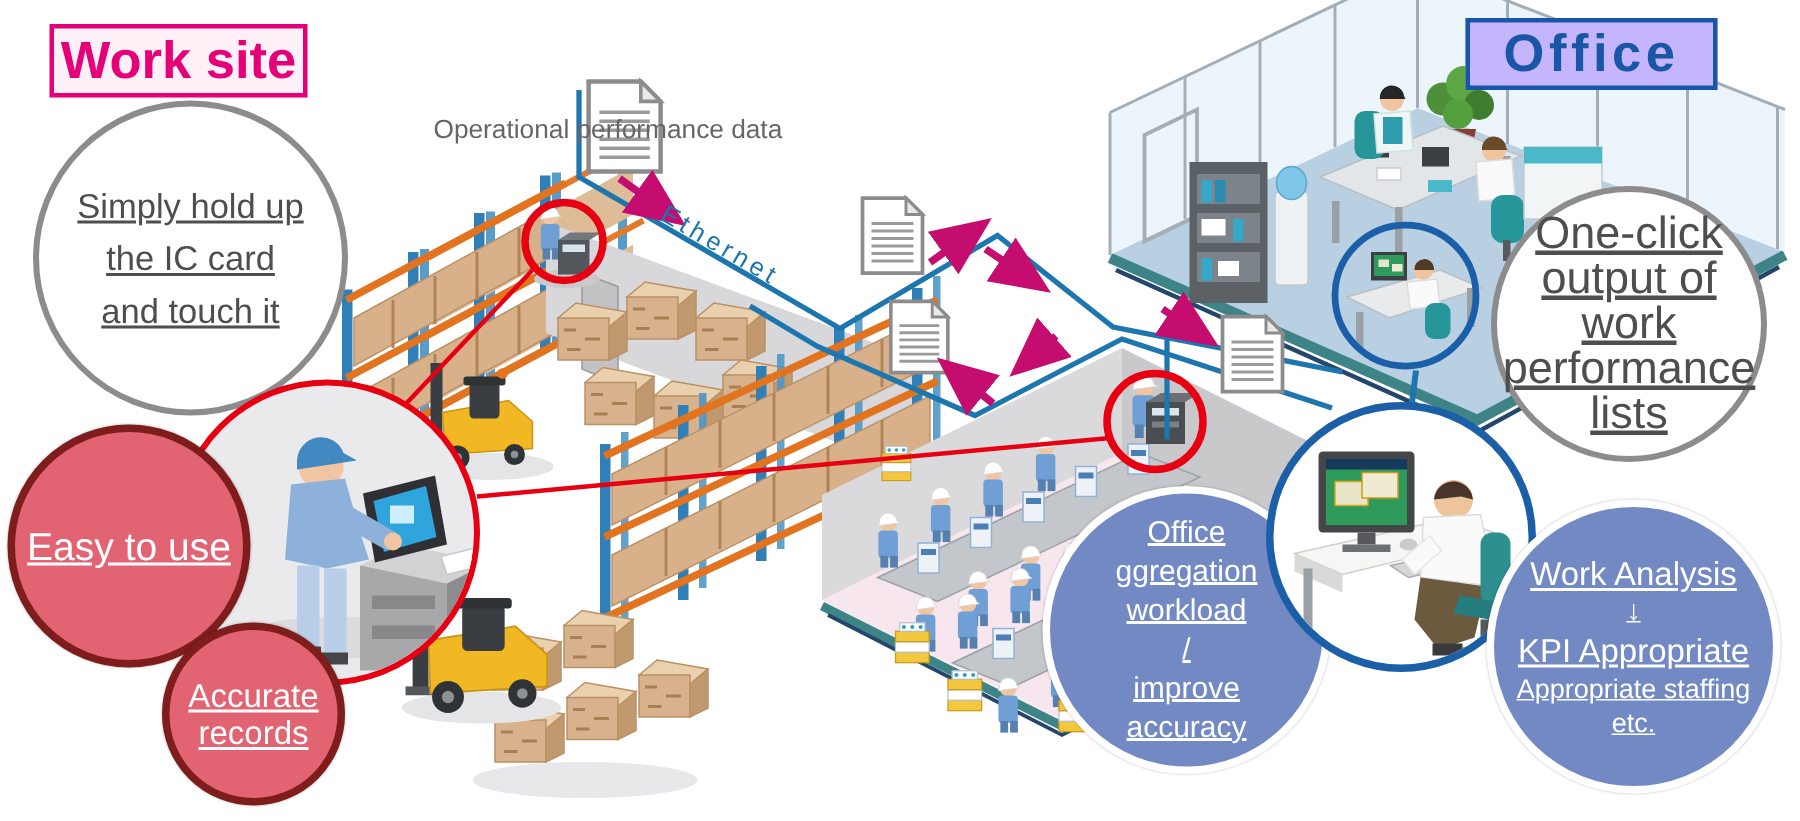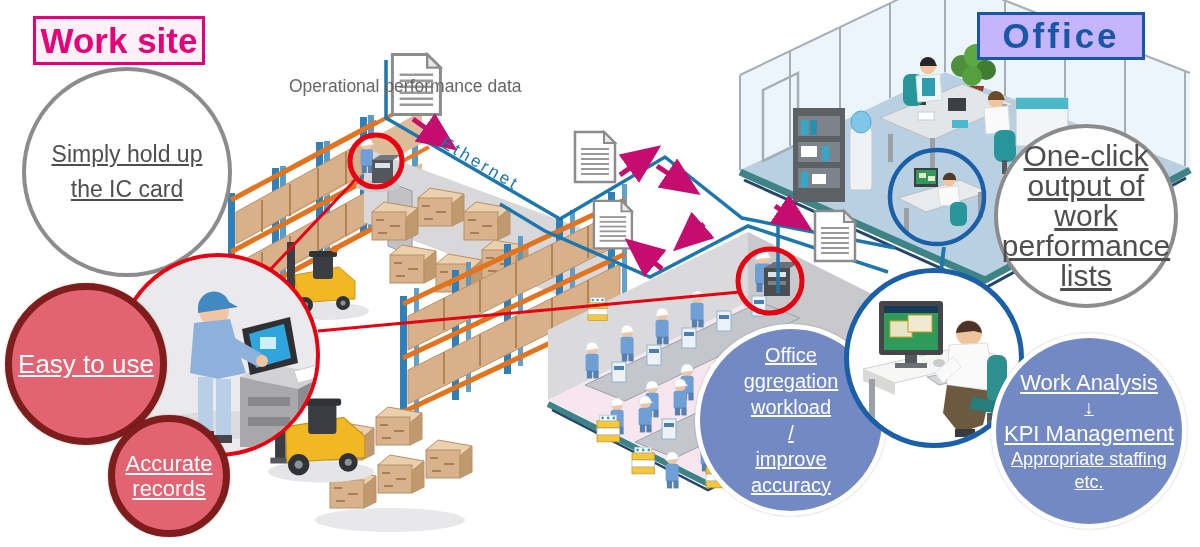--- a/index.html
+++ b/index.html
@@ -14,21 +14,21 @@
   .hdr-office{left:977px;top:12px;width:168px;height:48px;border:3px solid var(--office-blue);
        background:#c4b5fd;color:var(--office-blue);font-size:35px;letter-spacing:3px;}
   .note{position:absolute;z-index:6;color:#676565;font-size:17.5px;}
   .note-opdata{left:289px;top:76px;}
   .note-ethernet{left:447px;top:133px;color:var(--network-blue);letter-spacing:3px;
        transform:rotate(30.5deg);transform-origin:0 0;font-size:17px;}
   .callout{position:absolute;border-radius:50%;display:flex;flex-direction:column;
        align-items:center;justify-content:center;text-align:center;text-decoration:underline;}
   .callout span{display:block;}
   .circle-gray{background:#fff;border:4px solid var(--circle-gray-border);color:#4f4d4d;z-index:2;}
-  .circle-pink{background:var(--circle-pink);border:7px solid #7f1d1d;color:#fff;z-index:4;
+  .circle-pink{background:var(--circle-pink);border:5px solid #7f1d1d;color:#fff;z-index:4;
        box-shadow:0 0 2px rgba(0,0,0,.3);text-align:center;}
   .circle-blue{background:var(--circle-blue);border:5px solid #fff;color:#fff;
        box-shadow:0 0 2px rgba(0,0,0,.25);}
   .c-simply{left:22px;top:67px;width:210px;height:210px;font-size:23px;line-height:35px;}
   .c-easy{left:5px;top:283px;width:162px;height:162px;font-size:26px;}
   .c-accurate{left:108px;top:415px;width:122px;height:122px;font-size:22px;line-height:25px;}
   .c-reduce{left:695px;top:324px;width:192px;height:192px;font-size:20px;line-height:26px;z-index:2;}
   .c-oneclick{left:994px;top:124px;width:184px;height:184px;font-size:30px;line-height:30px;z-index:2;}
   .c-analysis{left:991px;top:333px;width:196px;height:196px;z-index:4;}
   .c-analysis .l-big{font-size:22px;line-height:29px;}
@@ -451,20 +451,21 @@
     <rect x="138" y="82" width="20" height="48" rx="8" fill="#2e8f8f"></rect>
     <polygon points="124,124 160,130 156,142 120,136" fill="#267d7d"></polygon>
     <rect x="138" y="140" width="6" height="18" fill="#55585c"></rect>
     <path d="M126,160 q16,6 32,0" stroke="#55585c" stroke-width="4" fill="none"></path>
   </svg>
 </div>
 
 <div class="callout circle-gray c-simply">
   <span>Simply hold up</span>
   <span>the IC card</span>
+  <span>and touch it</span>
 </div>
 
 <div class="callout circle-pink c-easy">
   <span>Easy to use</span>
 </div>
 
 <div class="callout circle-pink c-accurate">
   <span>Accurate</span>
   <span>records</span>
 </div>
@@ -481,21 +482,21 @@
 <div class="callout circle-gray c-oneclick">
   <span>One-click</span>
   <span>output of work</span>
   <span>performance</span>
   <span>lists</span>
 </div>
 
 <div class="callout circle-blue c-analysis">
   <span class="l-big">Work Analysis</span>
   <span class="l-arrow">↓</span>
-  <span class="l-big">KPI Management</span>
+  <span class="l-big">KPI Appropriate</span>
   <span class="l-small">Appropriate staffing</span>
   <span class="l-small">etc.</span>
 </div>
 
 <div class="hdr hdr-worksite">Work site</div>
 <div class="hdr hdr-office">Office</div>
 <div class="note note-opdata">Operational performance data</div>
 <div class="note note-ethernet">Ethernet</div>
 
 </div>

